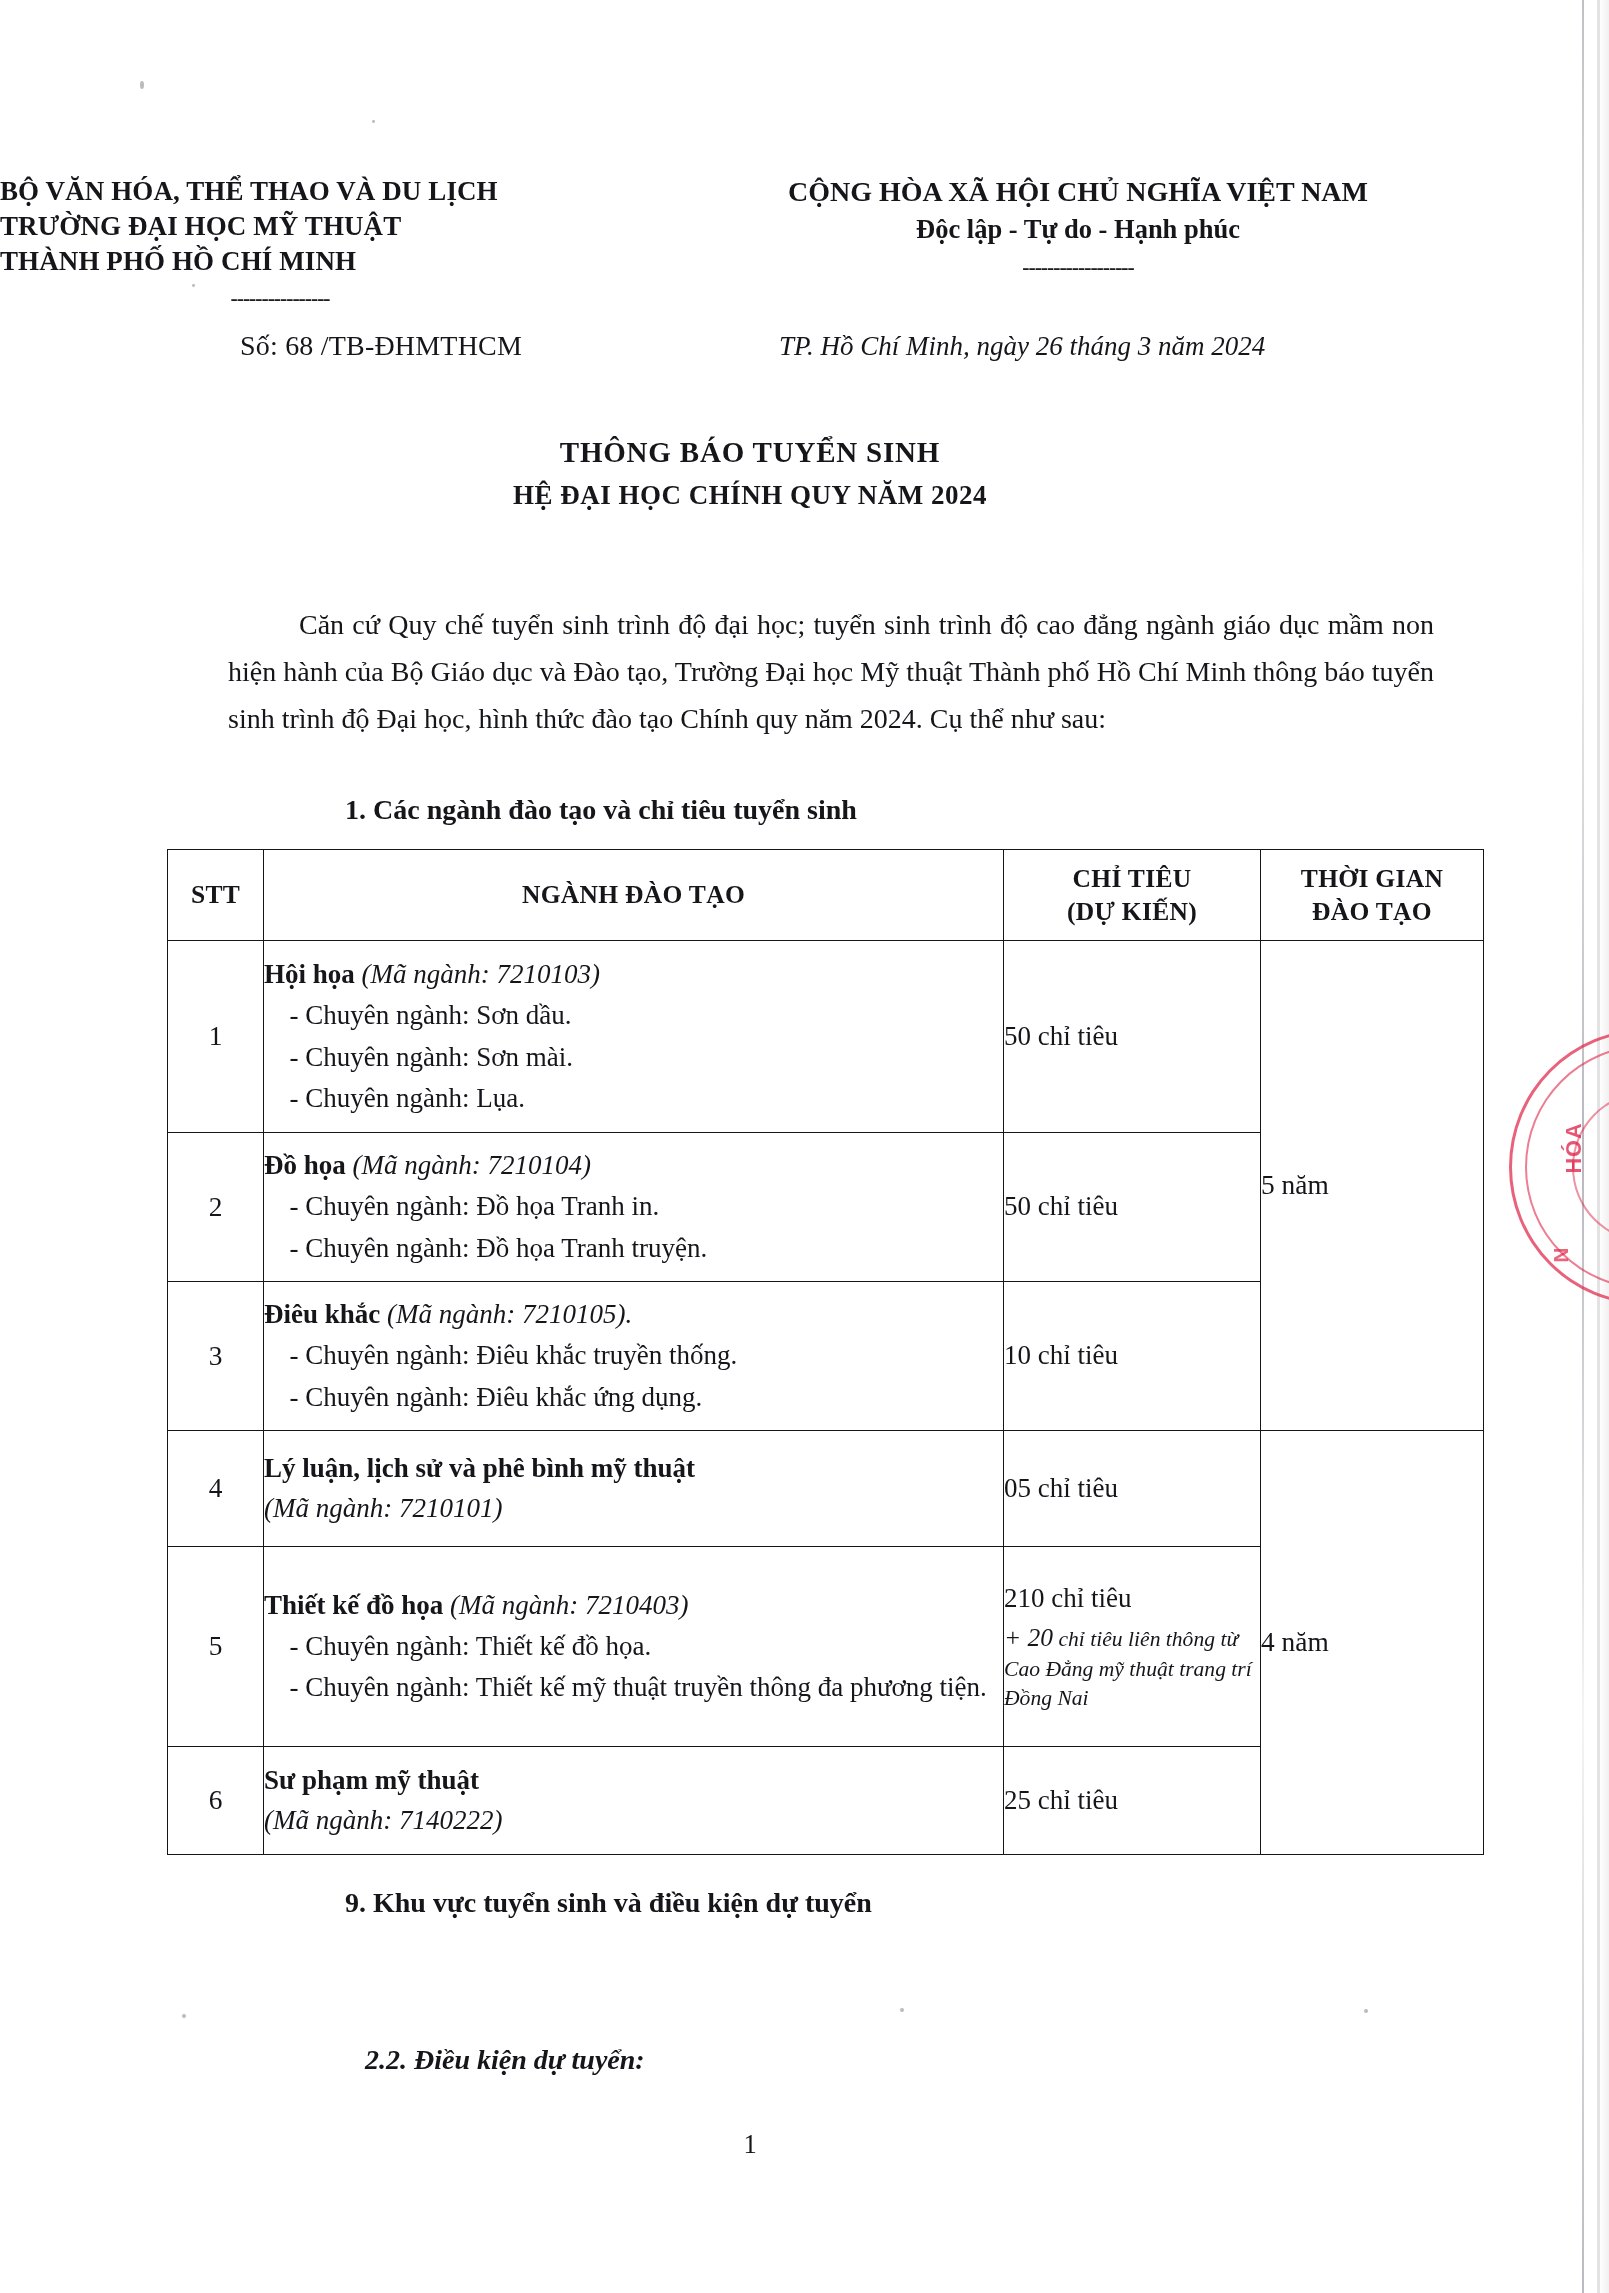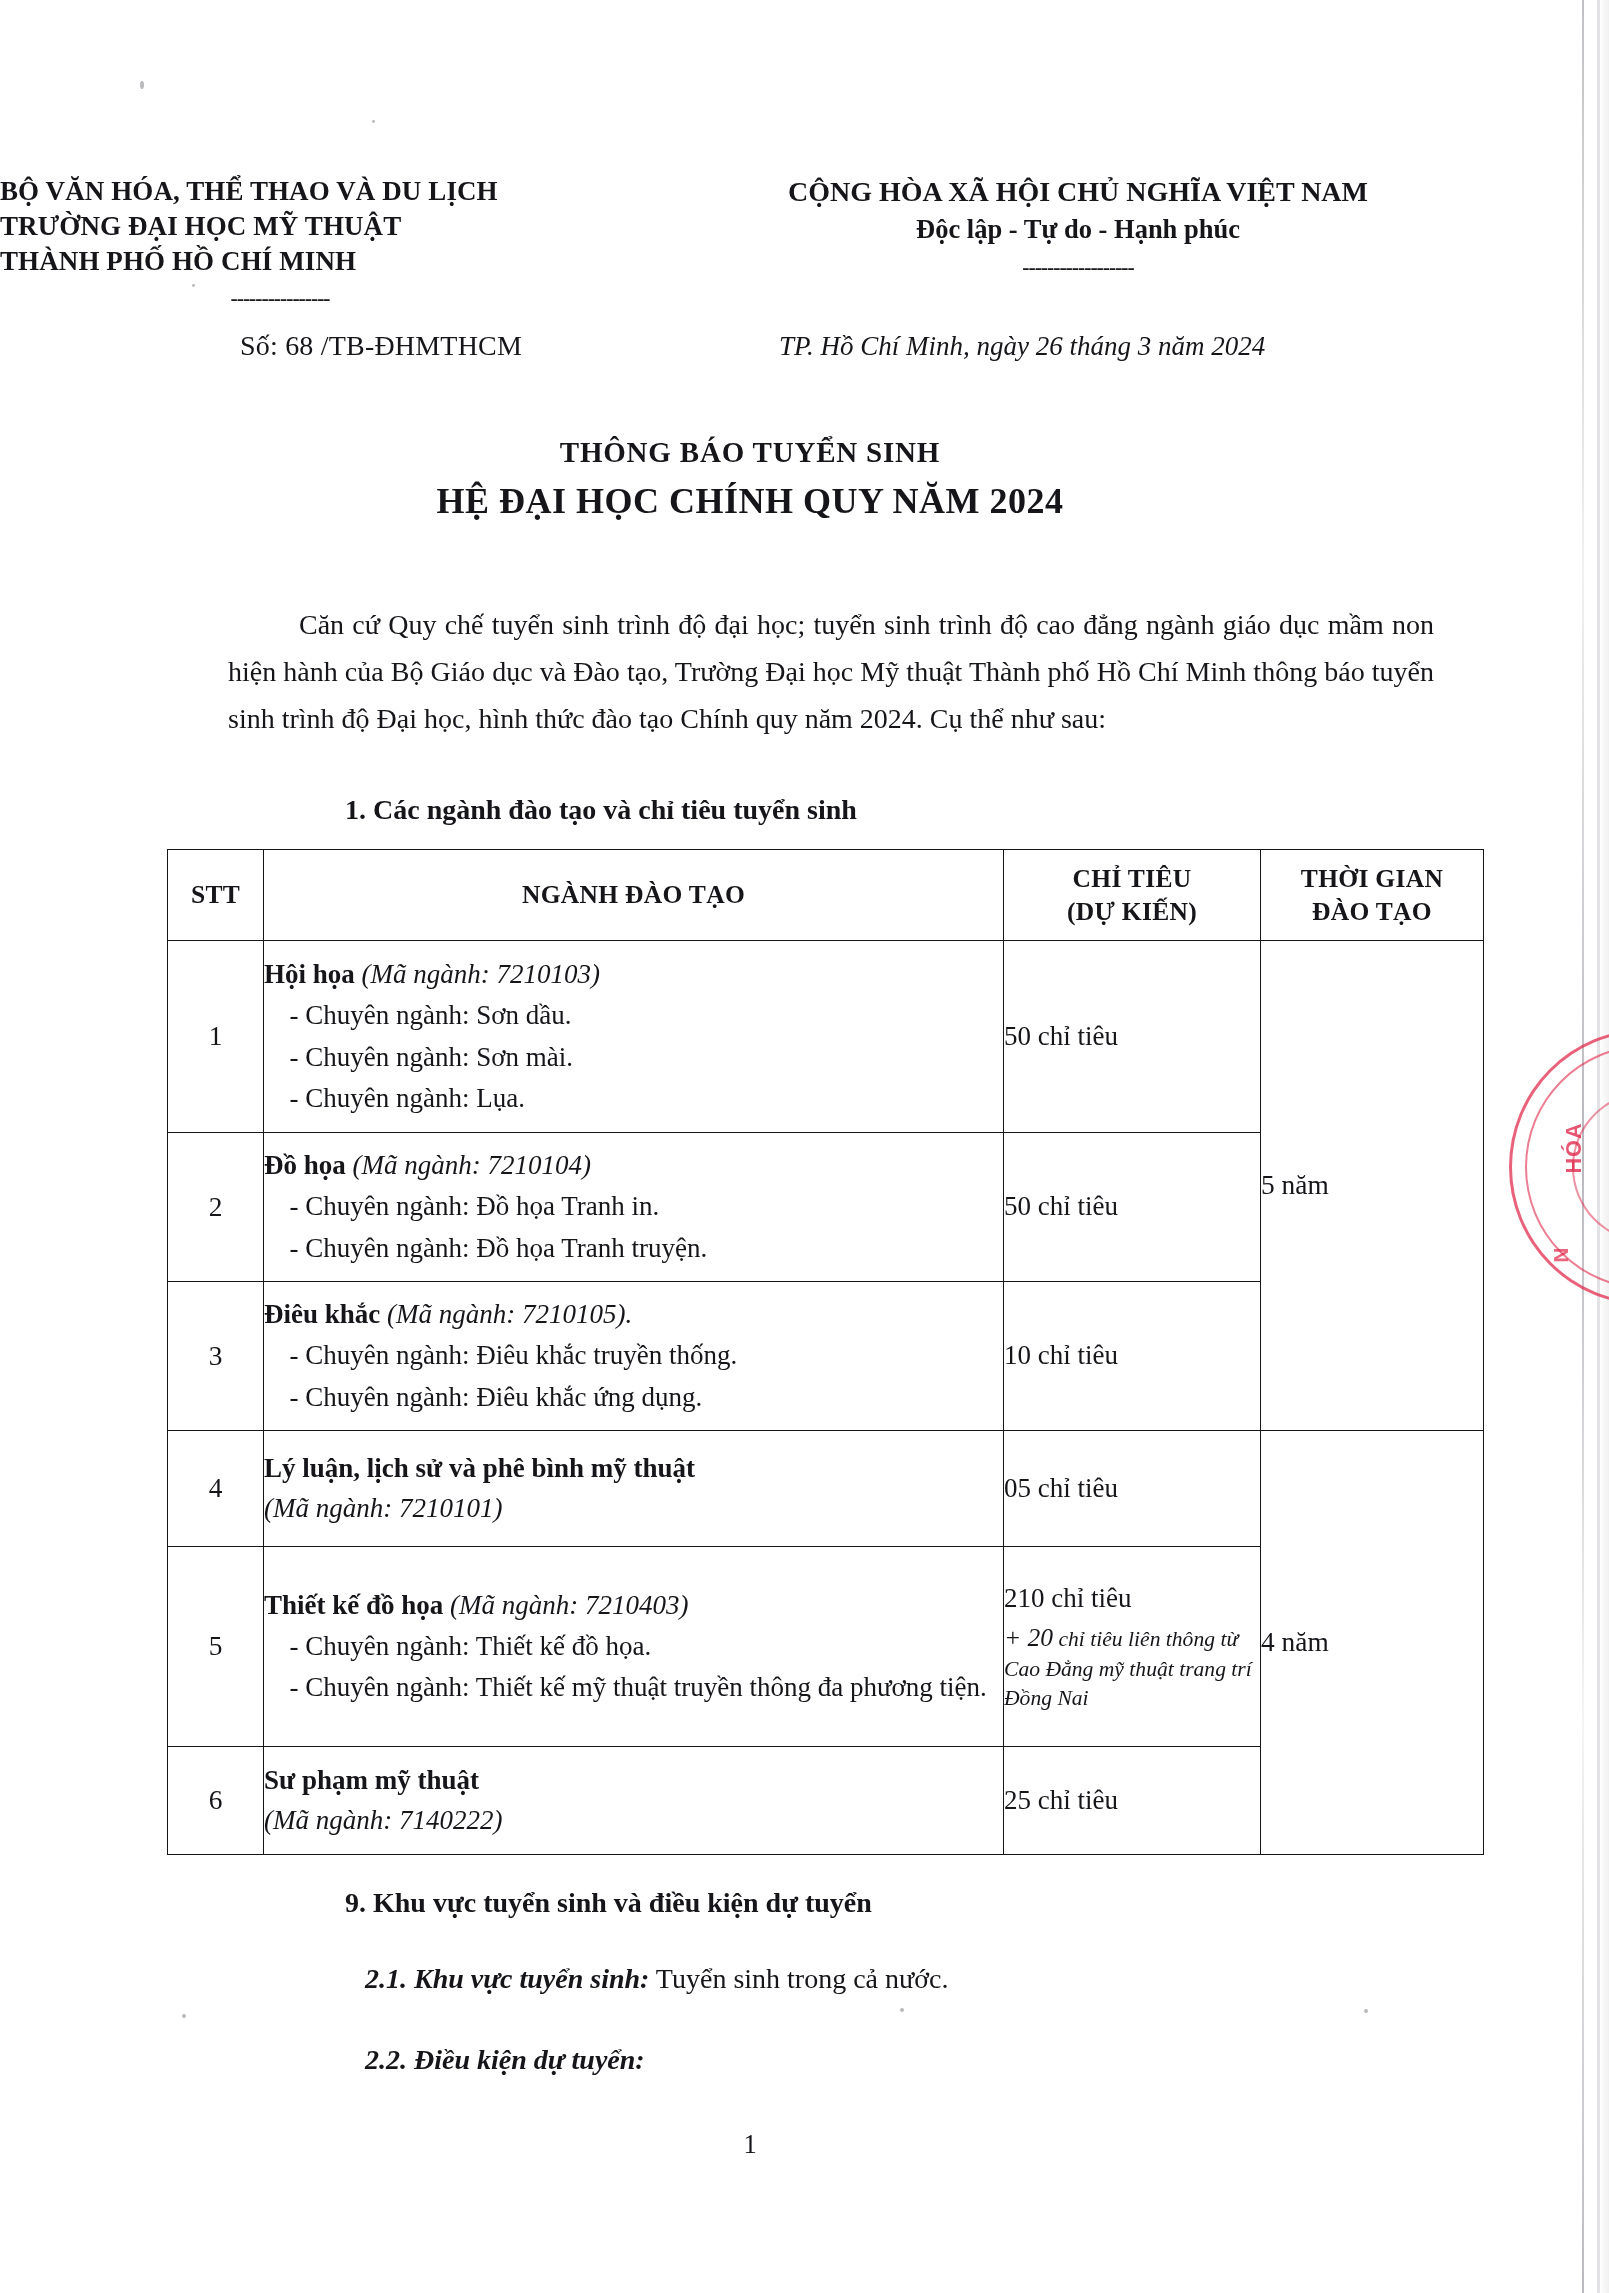--- a/index.html
+++ b/index.html
@@ -147,21 +147,21 @@
     width: 1500px;
     text-align: center;
   }
   .title-1 {
     font-size: 29px;
     font-weight: 700;
     letter-spacing: 0.8px;
     line-height: 1.30;
   }
   .title-2 {
-    font-size: 36px;
+    font-size: 27px;
     font-weight: 700;
     letter-spacing: 0.5px;
     line-height: 1.30;
     margin-top: 5.9px;
   }
 
   
   .para {
     position: absolute;
     left: 228px;
@@ -445,20 +445,19 @@
           <td class="quota">
             <span class="quota-main">25 chỉ tiêu</span>
           </td>
         </tr>
       </tbody>
     </table>
   </div>
 
   <div class="sec-h sec-2">9. Khu vực tuyển sinh và điều kiện dự tuyển</div>
 
-  <div class="sub-21"><span class="sub-lbl">2.1. Khu vực tuyển sinh:</span><span> Tuyển sinh trong cả nước.</span></div>
 
   <div class="sub-22"><span class="sub-lbl">2.2. Điều kiện dự tuyển:</span></div>
 
   <div class="pageno">1</div>
 
 </div>
 
 
 </body></html>

